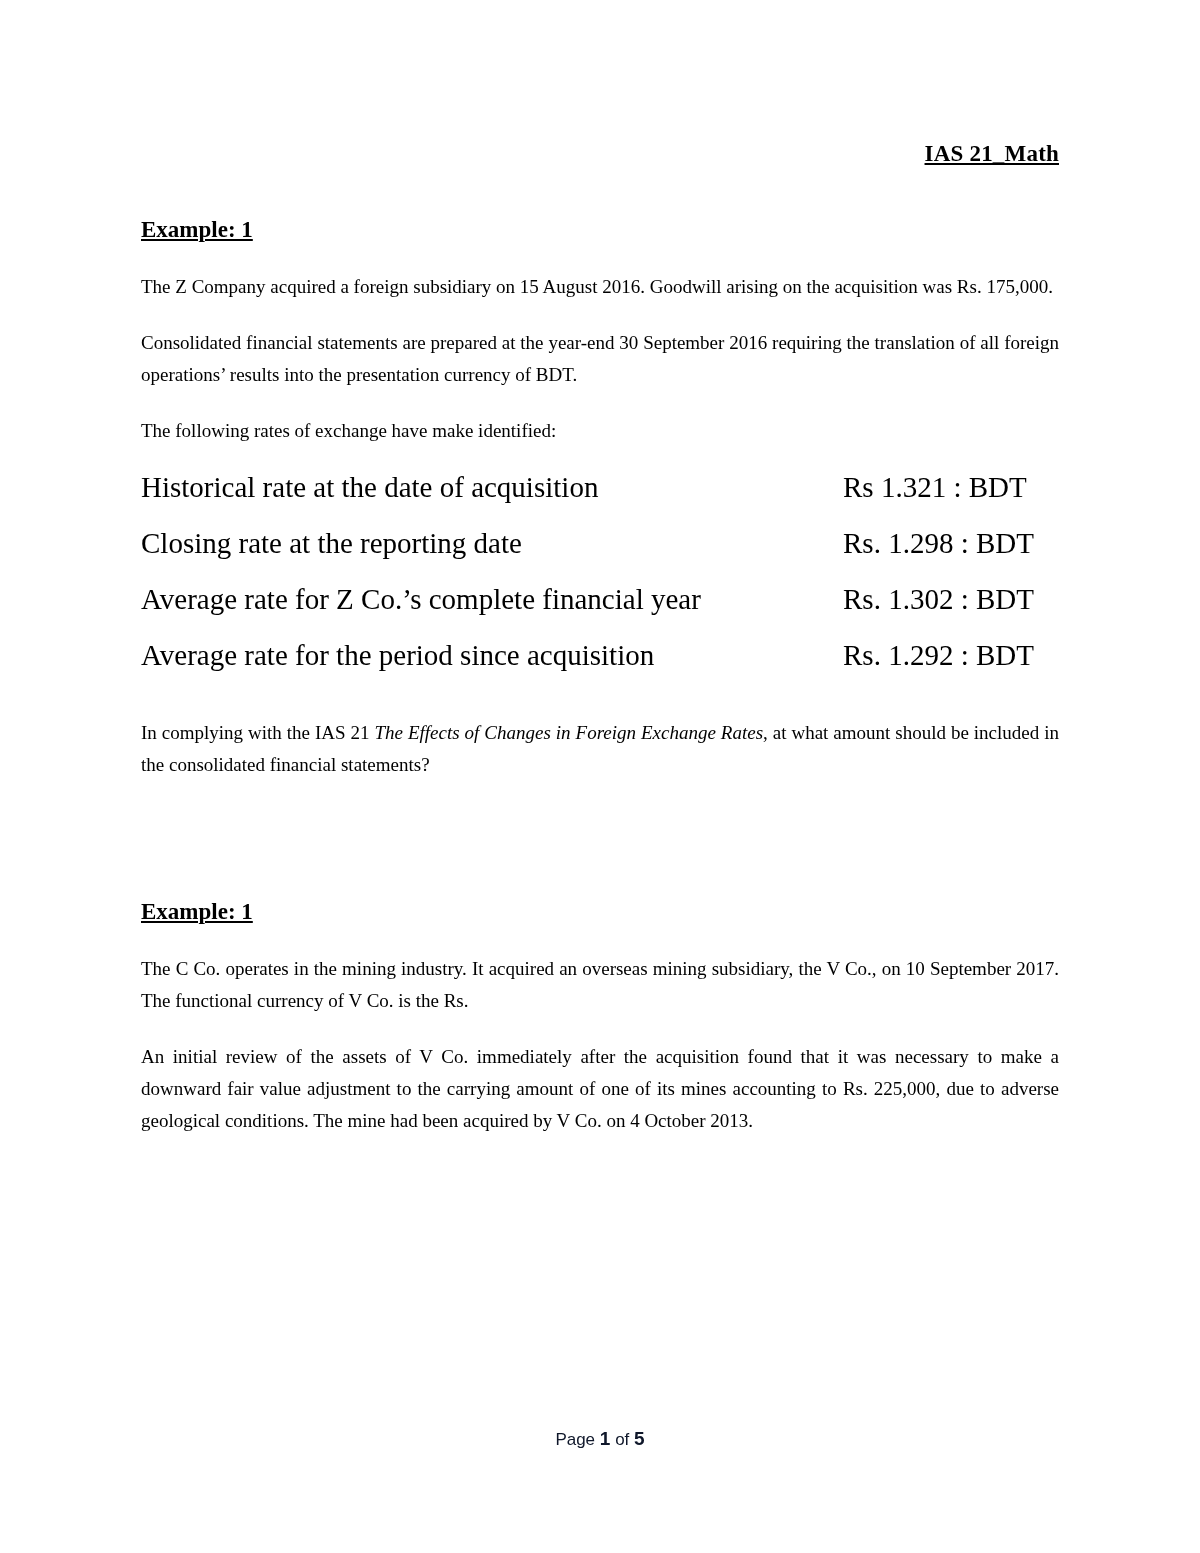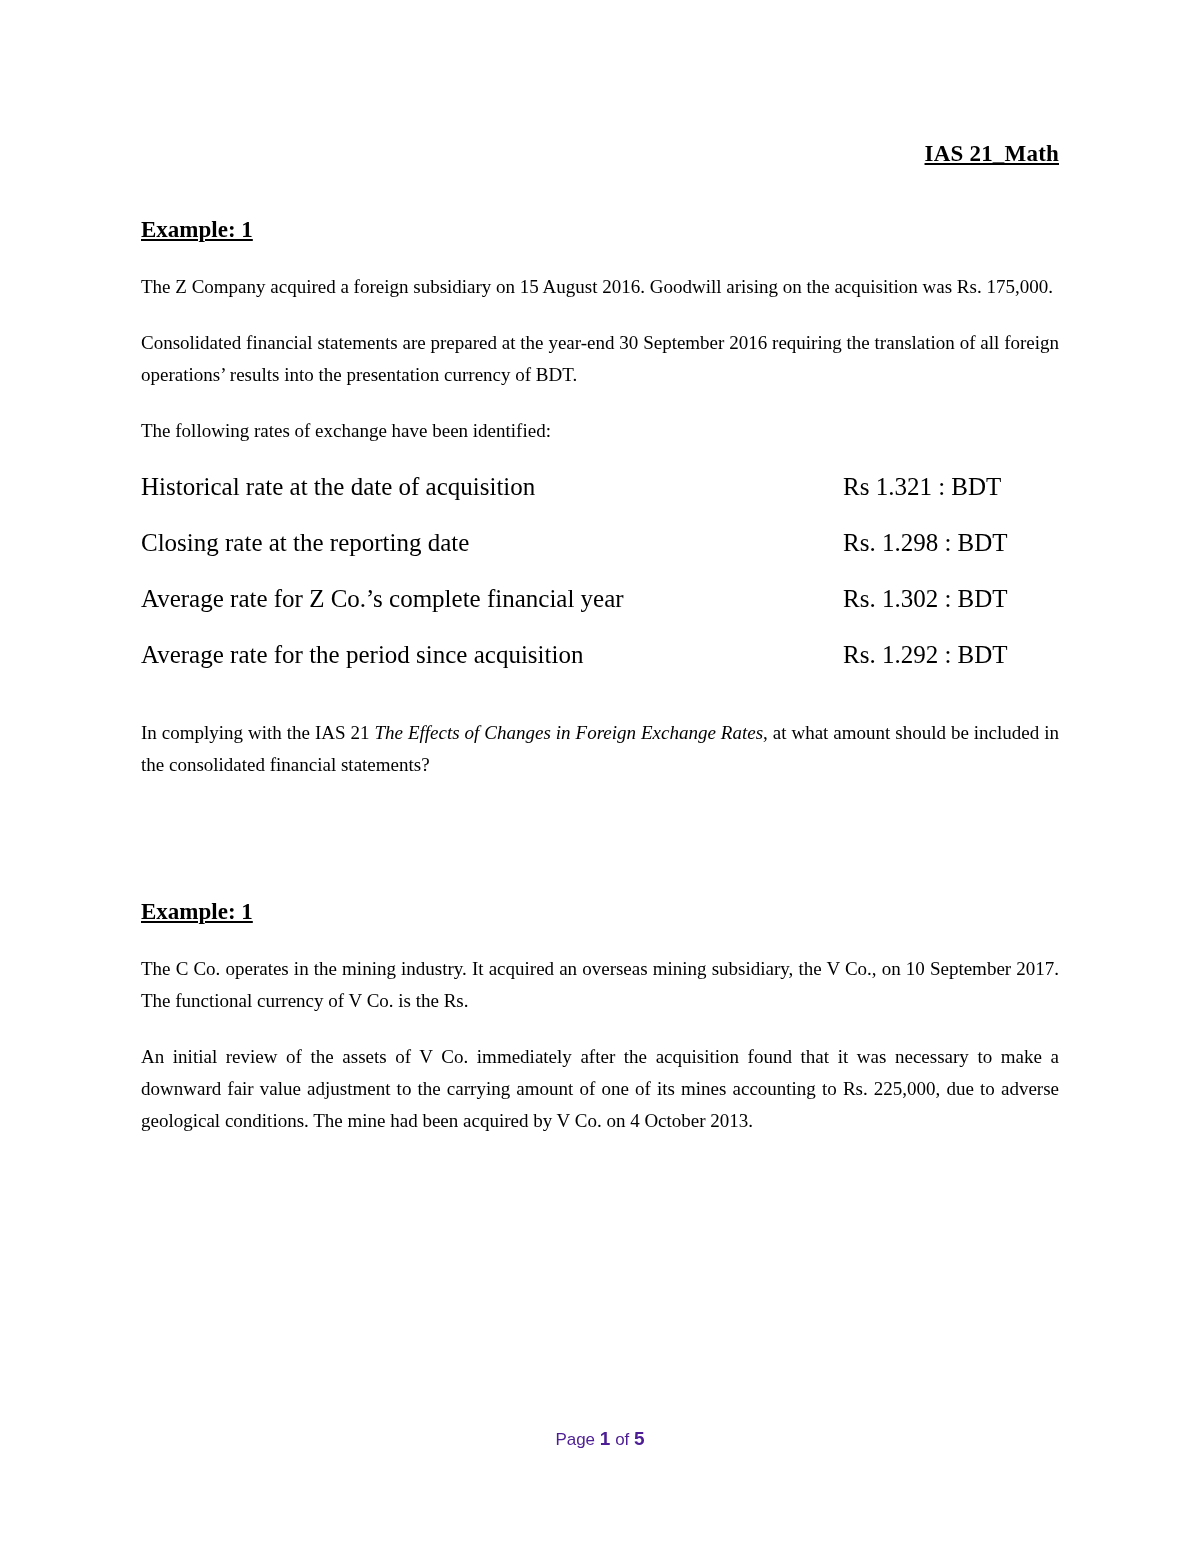--- a/index.html
+++ b/index.html
@@ -58,21 +58,21 @@
   p.body.noj {
     text-align: left;
   }
 
   .rates {
     width: 100%;
     border-collapse: collapse;
     margin: 0 0 22px 0;
   }
   .rates td {
-    font-size: 25px;
+    font-size: 29px;
     line-height: 32px;
     padding: 0 0 24px 0;
     vertical-align: top;
     border: none;
   }
   .rates td.label {
     width: 702px;
     text-align: left;
   }
   .rates td.value {
@@ -89,21 +89,21 @@
   }
 
   .footer {
     position: absolute;
     left: 0;
     top: 1428px;
     width: 1200px;
     text-align: center;
     font-family: "Liberation Sans", "DejaVu Sans", sans-serif;
     font-size: 17px;
-    color: #4c1d95;
+    color: #0f172a;
     line-height: 1.2;
   }
   .footer .num {
     font-weight: bold;
     font-size: 19px;
   }
 </style>
 </head>
 <body>
 
@@ -112,21 +112,21 @@
   <div class="content">
 
     <div class="doc-title">IAS 21_Math</div>
 
     <div class="section-heading"><span class="u">Example: 1</span></div>
 
     <p class="body">The Z Company acquired a foreign subsidiary on 15 August 2016. Goodwill arising on the acquisition was Rs. 175,000.</p>
 
     <p class="body">Consolidated financial statements are prepared at the year-end 30 September 2016 requiring the translation of all foreign operations’ results into the presentation currency of BDT.</p>
 
-    <p class="body noj">The following rates of exchange have been identified:</p>
+    <p class="body noj">The following rates of exchange have make identified:</p>
 
     <table class="rates">
       <tbody>
         <tr>
           <td class="label">Historical rate at the date of acquisition</td>
           <td class="value">Rs 1.321 : BDT</td>
         </tr>
         <tr>
           <td class="label">Closing rate at the reporting date</td>
           <td class="value">Rs. 1.298 : BDT</td>

